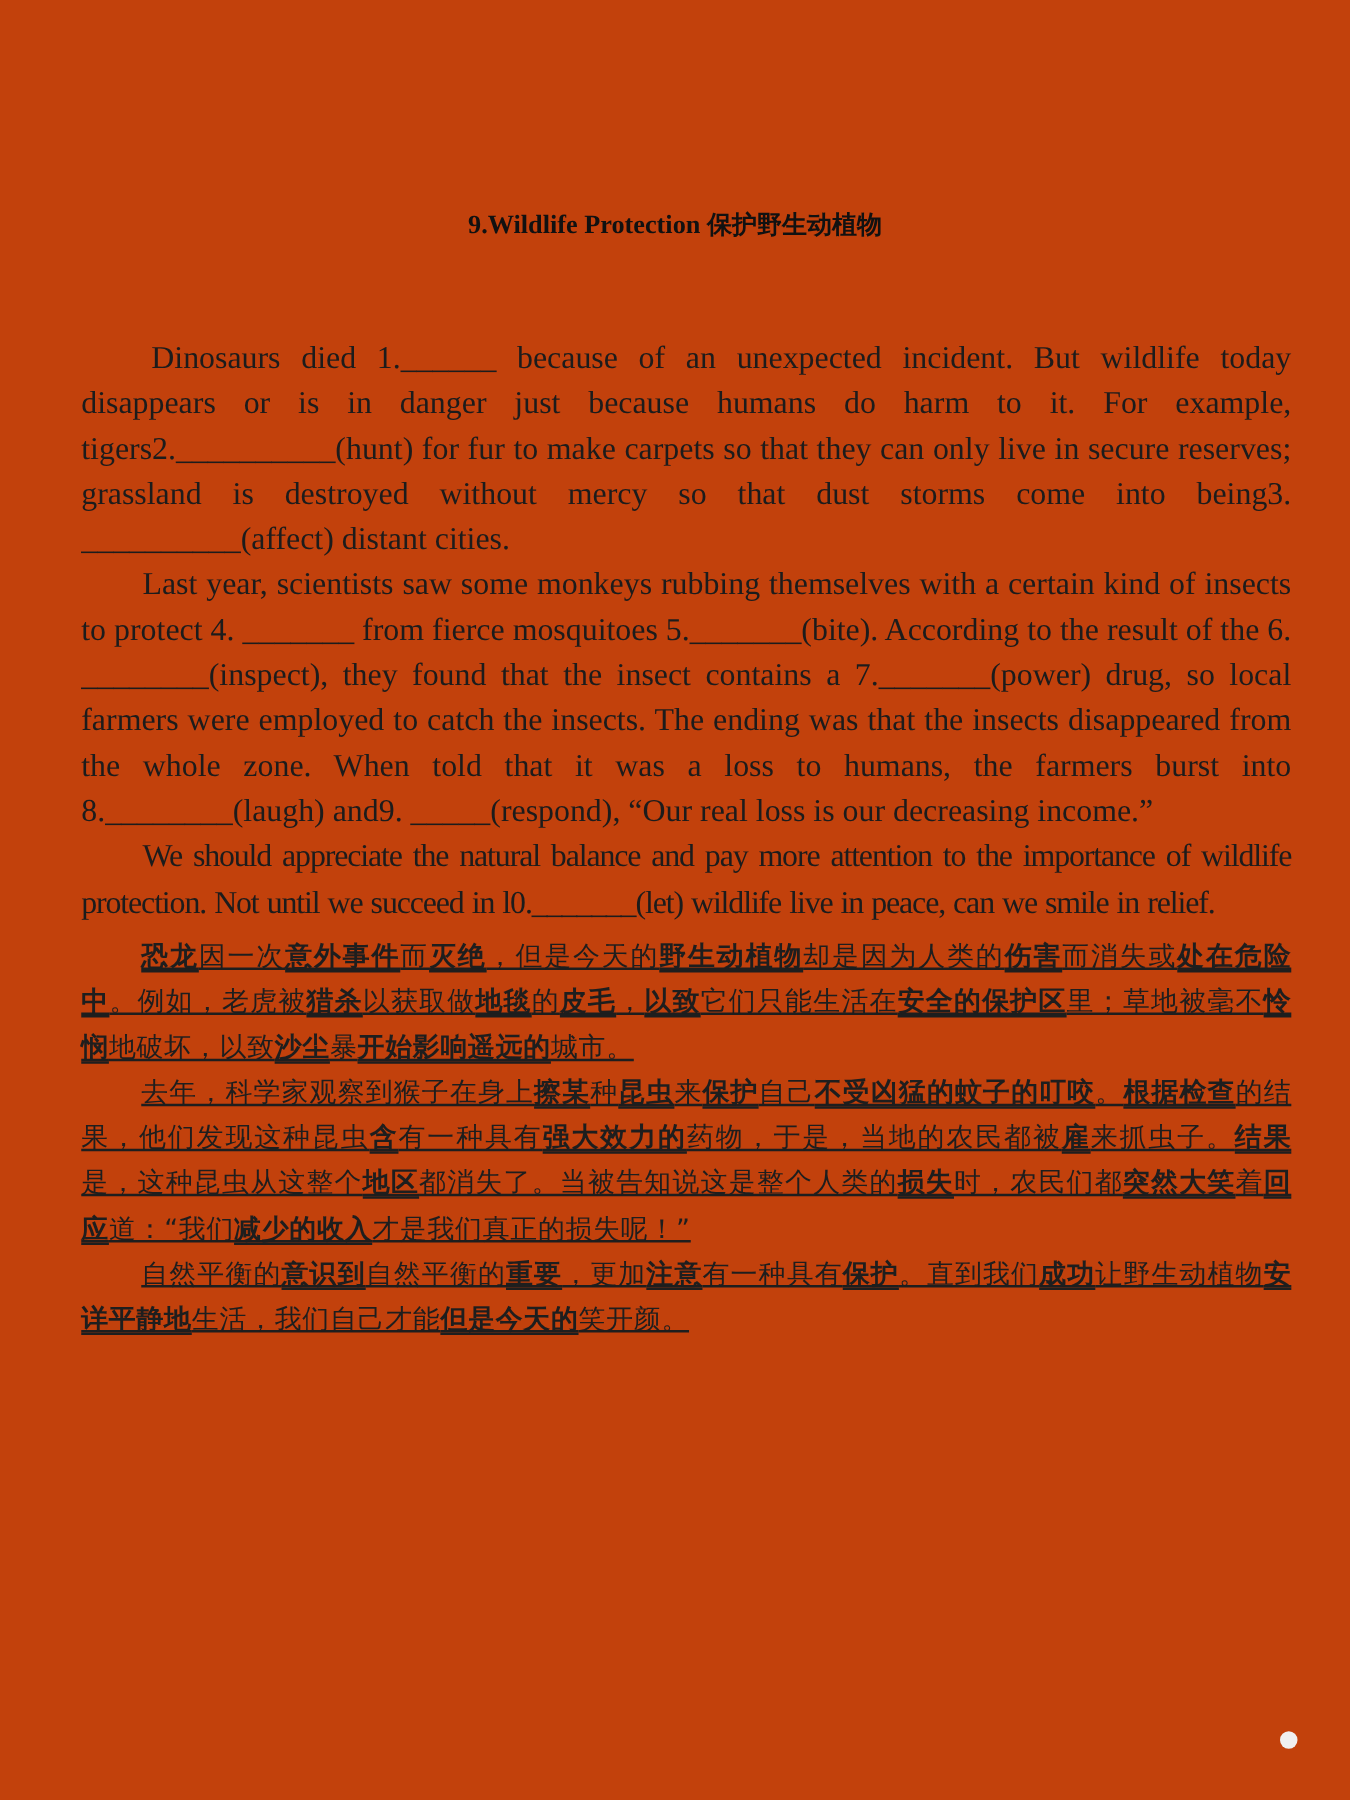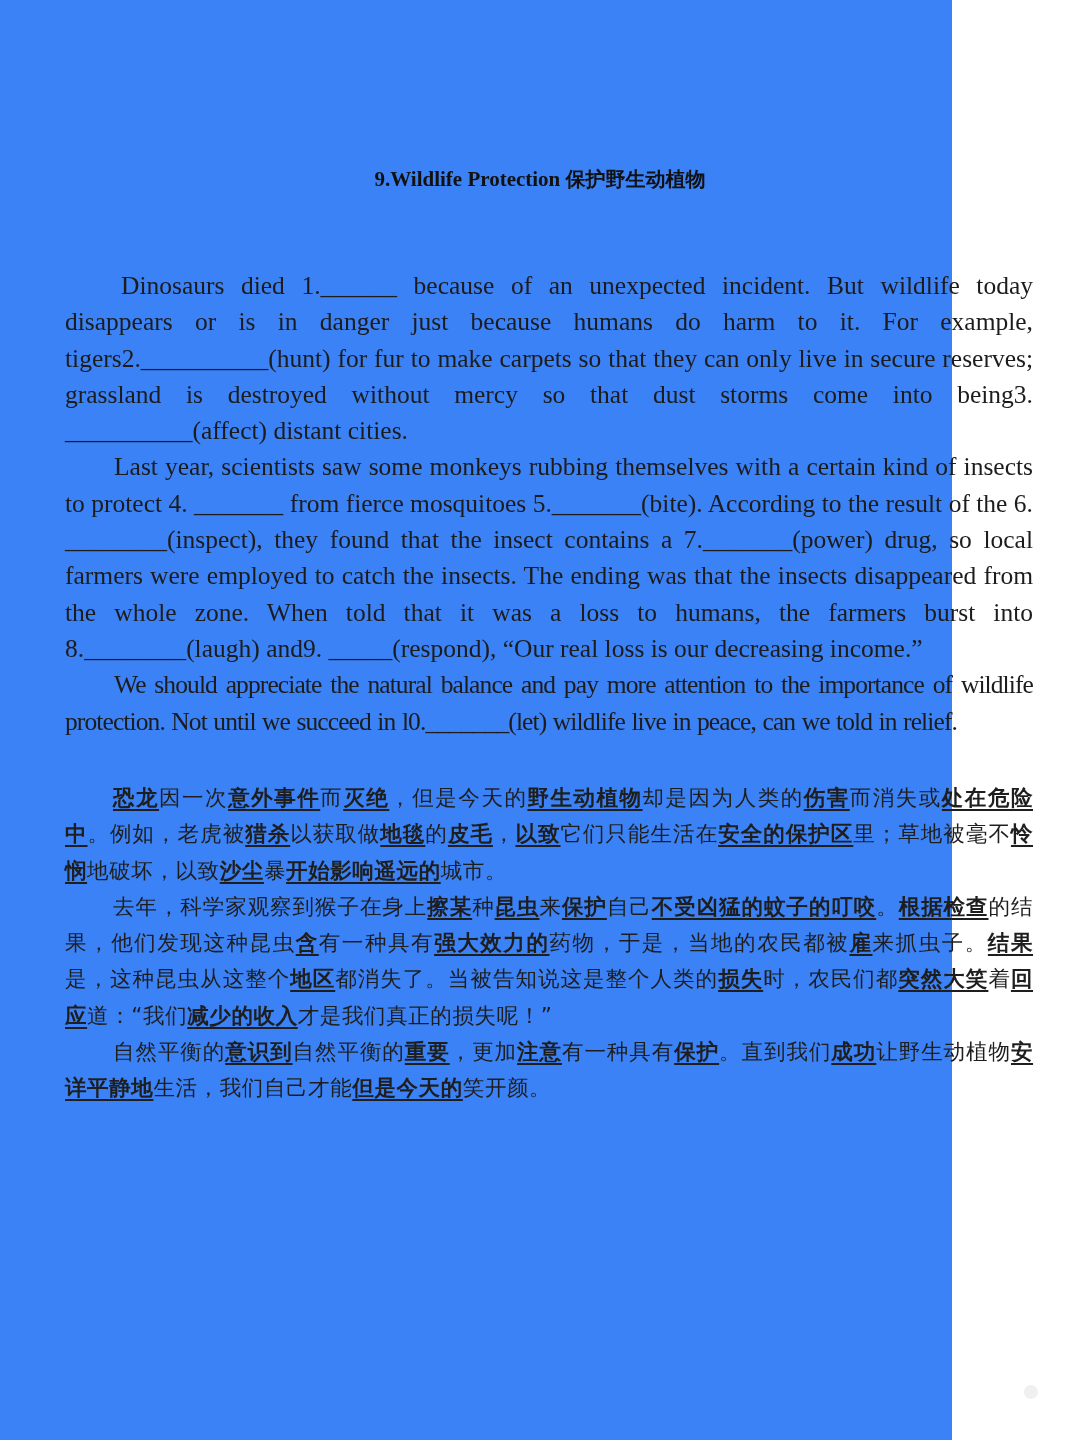--- a/index.html
+++ b/index.html
@@ -1,17 +1,17 @@
 <!DOCTYPE html>
 <html><head>
 <meta charset="utf-8">
 <style>
   html, body { margin: 0; padding: 0; background: #ffffff; }
   body { width: 1080px; height: 1440px; position: relative; overflow: hidden; color: #1a1a1a; }
-  .page { position: absolute; left: 0; top: 0; width: 952px; height: 1440px; background: #3b82f6; }
+  .page { position: absolute; left: 0; top: 0; width: 1080px; height: 1440px; background: #c2410c; }
   .title {
     position: absolute; top: 166px; left: 0; width: 1080px; text-align: center;
     font-family: "Liberation Serif", serif; font-weight: bold; font-size: 21px; color: #111;
   }
   .title .cn { font-family: "DejaVu Sans", sans-serif; font-size: 20px; }
   .en {
     position: absolute; left: 65px; width: 968px;
     font-family: "Liberation Serif", serif; font-size: 25.5px; line-height: 36.3px;
     text-align: justify; color: #1c1c1c;
   }
@@ -35,23 +35,23 @@
 <body>
 
 <div class="page">
   <div class="title">
     <span>9.Wildlife Protection </span><span class="cn">保护野生动植物</span>
   </div>
 
   <div class="en" style="top:236px;margin-top:32px;">
     <p class="first"><span>Dinosaurs died 1.</span><span class="blank">______</span><span> because of an unexpected incident. But wildlife today disappears or is in danger just because humans do harm to it. For example, tigers2.</span><span class="blank">__________</span><span>(hunt) for fur to make carpets so that they can only live in secure reserves; grassland is destroyed without mercy so that dust storms come into being3. </span><span class="blank">__________</span><span>(affect) distant cities.</span></p>
     <p><span>Last year, scientists saw some monkeys rubbing themselves with a certain kind of insects to protect 4. </span><span class="blank">_______</span><span> from fierce mosquitoes 5.</span><span class="blank">_______</span><span>(bite). According to the result of the 6. </span><span class="blank">________</span><span>(inspect), they found that the insect contains a 7.</span><span class="blank">_______</span><span>(power) drug, so local farmers were employed to catch the insects. The ending was that the insects disappeared from the whole zone. When told that it was a loss to humans, the farmers burst into 8.</span><span class="blank">________</span><span>(laugh) and9. </span><span class="blank">_____</span><span>(respond), “Our real loss is our decreasing income.”</span></p>
-    <p class="narrow"><span>We should appreciate the natural balance and pay more attention to the importance of wildlife protection. Not until we succeed in l0.</span><span class="blank">_______</span><span>(let) wildlife live in peace, can we told in relief.</span></p>
+    <p class="narrow"><span>We should appreciate the natural balance and pay more attention to the importance of wildlife protection. Not until we succeed in l0.</span><span class="blank">_______</span><span>(let) wildlife live in peace, can we smile in relief.</span></p>
   </div>
 
-  <div class="cn-block" style="top:780px;">
+  <div class="cn-block" style="top:748px;text-decoration:underline;">
     <p><span class="u">恐龙</span><span>因一次</span><span class="u">意外事件</span><span>而</span><span class="u">灭绝</span><span>，但是今天的</span><span class="u">野生动植物</span><span>却是因为人类的</span><span class="u">伤害</span><span>而消失或</span><span class="u">处在危险中</span><span>。例如，老虎被</span><span class="u">猎杀</span><span>以获取做</span><span class="u">地毯</span><span>的</span><span class="u">皮毛</span><span>，</span><span class="u">以致</span><span>它们只能生活在</span><span class="u">安全的保护区</span><span>里；草地被毫不</span><span class="u">怜悯</span><span>地破坏，以致</span><span class="u">沙尘</span><span>暴</span><span class="u">开始影响遥远的</span><span>城市。</span></p>
     <p><span>去年，科学家观察到猴子在身上</span><span class="u">擦某</span><span>种</span><span class="u">昆虫</span><span>来</span><span class="u">保护</span><span>自己</span><span class="u">不受凶猛的蚊子的叮咬</span><span>。</span><span class="u">根据检查</span><span>的结果，他们发现这种昆虫</span><span class="u">含</span><span>有一种具有</span><span class="u">强大效力的</span><span>药物，于是，当地的农民都被</span><span class="u">雇</span><span>来抓虫子。</span><span class="u">结果</span><span>是，这种昆虫从这整个</span><span class="u">地区</span><span>都消失了。当被告知说这是整个人类的</span><span class="u">损失</span><span>时，农民们都</span><span class="u">突然大笑</span><span>着</span><span class="u">回应</span><span>道：“我们</span><span class="u">减少的收入</span><span>才是我们真正的损失呢！”</span></p>
     <p><span>自然平衡的</span><span class="u">意识到</span><span>自然平衡的</span><span class="u">重要</span><span>，更加</span><span class="u">注意</span><span>有一种具有</span><span class="u">保护</span><span>。直到我们</span><span class="u">成功</span><span>让野生动植物</span><span class="u">安详平静地</span><span>生活，我们自己才能</span><span class="u">但是今天的</span><span>笑开颜。</span></p>
   </div>
 
   <div class="watermark"></div>
 </div>
 
 </body></html>

